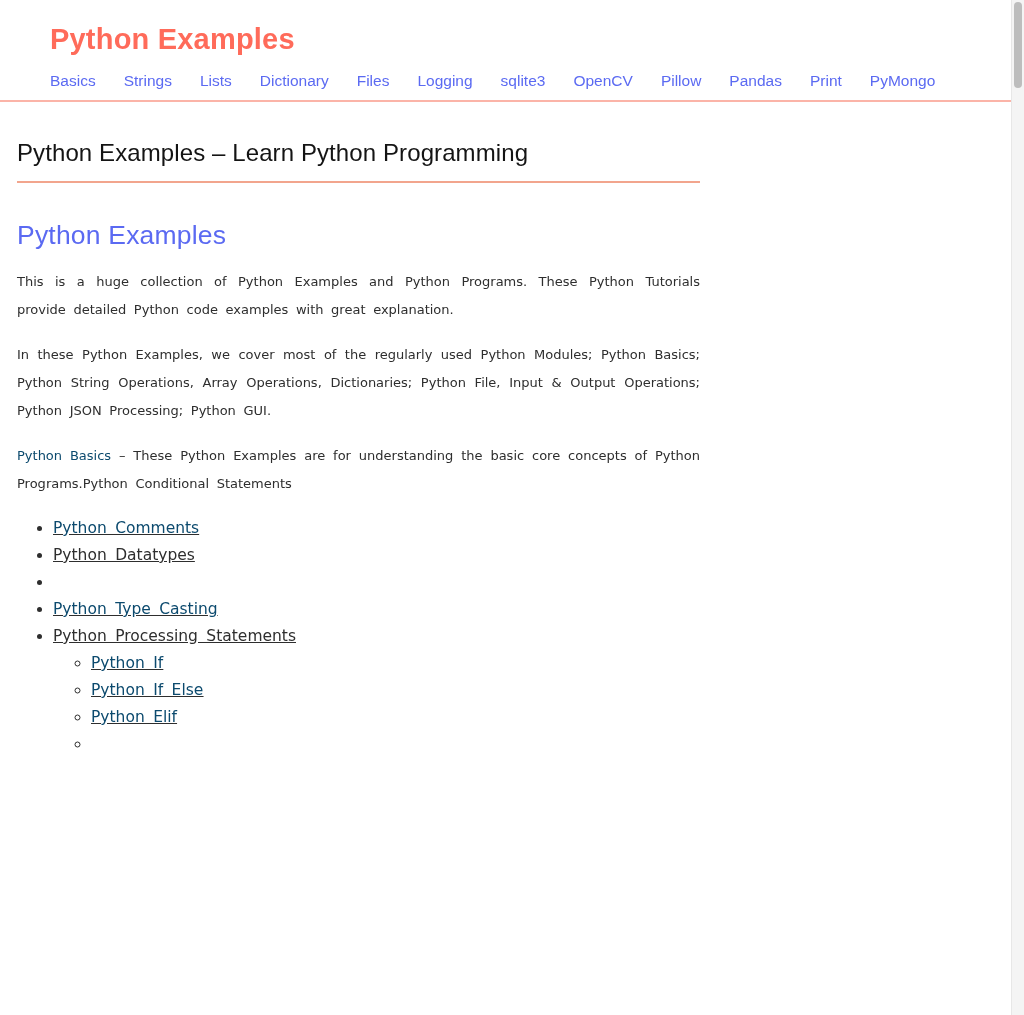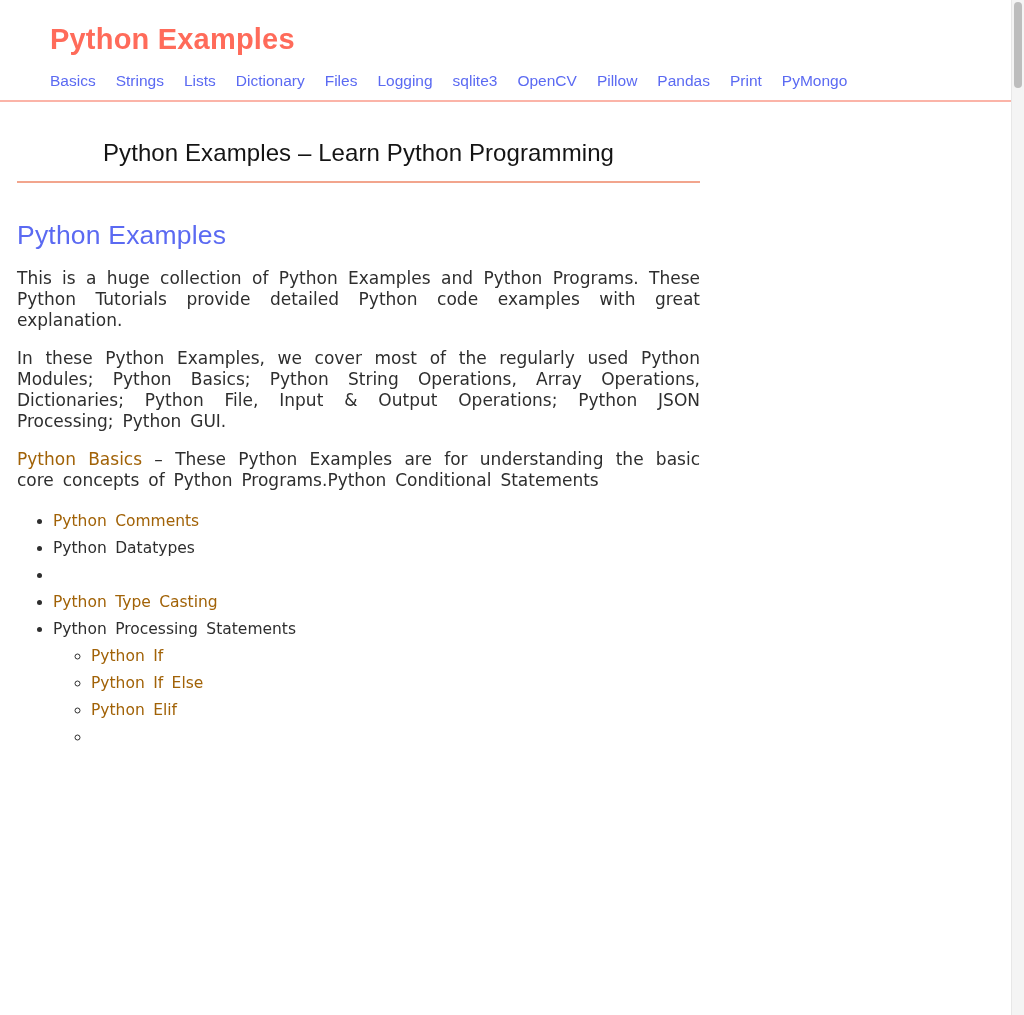--- a/index.html
+++ b/index.html
@@ -22,21 +22,21 @@
     font-size: 29px;
     line-height: 33px;
     color: #ff6b5a;
     letter-spacing: 0.2px;
     display: inline-block;
     cursor: pointer;
   }
   nav {
     margin: 14px 0 9px;
     display: flex;
-    gap: 20px;
+    gap: 28px;
     font-family: "Liberation Sans", sans-serif;
     font-size: 15.5px;
     line-height: 21px;
   }
   nav a {
     color: #5b6af2;
     text-decoration: none;
     cursor: pointer;
   }
 
@@ -45,61 +45,60 @@
     margin-left: 17px;
     width: 683px;
   }
   h1.page-title {
     margin-top: 36px;
     font-family: "Liberation Sans", sans-serif;
     font-size: 24px;
     font-weight: 500;
     line-height: 30px;
     color: #141414;
-    text-align: center;
     letter-spacing: 0.1px;
   }
   .title-rule {
     border: none;
     border-top: 2px solid #f2a58d;
     margin-top: 13px;
   }
   h2.section-heading {
     margin-top: 36px;
     font-family: "Liberation Sans", sans-serif;
     font-size: 26.5px;
     font-weight: 400;
     line-height: 32px;
     color: #5b6af2;
     letter-spacing: 0.2px;
   }
   p.body-text {
     margin-top: 17px;
-    font-size: 17px;
-    line-height: 21px;
+    font-size: 13px;
+    line-height: 28px;
     color: #2e2e2e;
     text-align: justify;
     word-spacing: 3.5px;
   }
   a.content-link {
-    color: #a16207;
+    color: #0c4a6e;
     text-decoration: none;
     cursor: pointer;
   }
 
   
   ul.example-list {
     margin-top: 17px;
     padding-left: 36px;
     list-style: disc;
     font-size: 15.5px;
     color: #2e2e2e;
     word-spacing: 3.5px;
   }
-  ul.example-list li { line-height: 27px; }
+  ul.example-list li { line-height: 27px; text-decoration: underline; }
   ul.example-list ul {
     padding-left: 38px;
     margin: 0;
     list-style: circle;
   }
 
   
   .scrollbar-track {
     position: fixed;
     top: 0;

